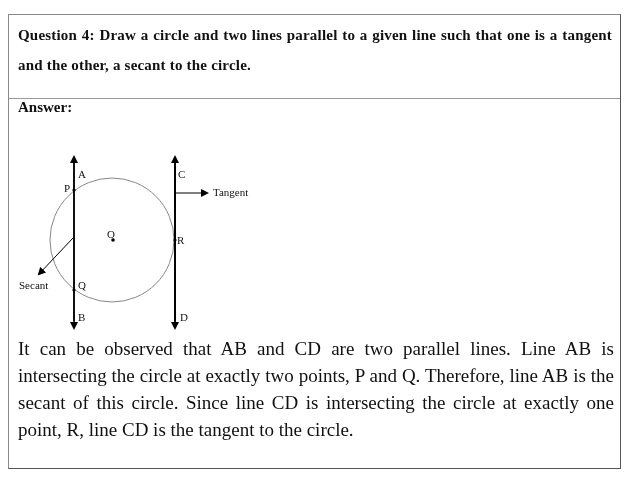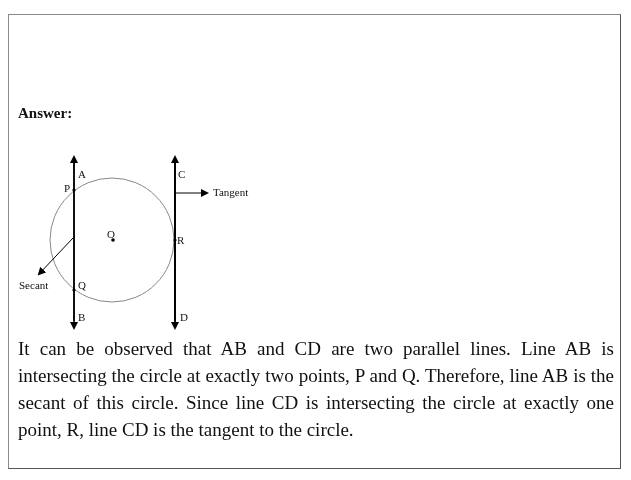--- a/index.html
+++ b/index.html
@@ -5,30 +5,33 @@
   html, body { margin: 0; padding: 0; background: #ffffff; }
   body { width: 631px; height: 480px; position: relative; overflow: hidden;
          font-family: "Liberation Serif", "DejaVu Serif", serif; color: #111; }
   .box { position: absolute; left: 8px; top: 14px; width: 613px; height: 455px;
          border: 1px solid #8a8a8a; border-right: 1.5px solid #555; border-bottom: 1.5px solid #555; box-sizing: border-box; }
   .q-cell { position: absolute; left: 0; top: 0; width: 100%; height: 84px;
             border-bottom: 1px solid #999; box-sizing: border-box; }
   .q-text { position: absolute; left: 9px; top: 5px; width: 594px;
             font-weight: bold; font-size: 15px; line-height: 30px;
             text-align: justify; letter-spacing: 0.2px; }
-  .a-label { position: absolute; left: 9px; top: 90px; font-weight: bold; font-size: 15px; }
+  .a-label { position: absolute; left: 9px; top: 84px; font-weight: bold; font-size: 15px; }
   .diagram { position: absolute; left: 0; top: 128px; }
   .explanation { position: absolute; left: 9px; top: 320px; width: 596px;
                  font-size: 19px; line-height: 27px; text-align: justify; }
   .lbl { font-family: "Liberation Serif", serif; font-size: 11px; fill: #111; }
 </style>
 </head>
 <body>
 
 <div class="box">
+  <div class="q-cell">
+    <div class="q-text">Question 4: Draw a circle and two lines parallel to a given line such that one is a tangent and the other, a secant to the circle.</div>
+  </div>
 
   <div class="a-label">Answer:</div>
 
   <svg class="diagram" width="260" height="190" viewBox="0 0 260 190">
     <defs>
       <marker id="ah" markerWidth="8" markerHeight="8" refX="6" refY="4" orient="auto" markerUnits="userSpaceOnUse">
         <path d="M0,0 L8,4 L0,8 Z" fill="#000"></path>
       </marker>
     </defs>
 

